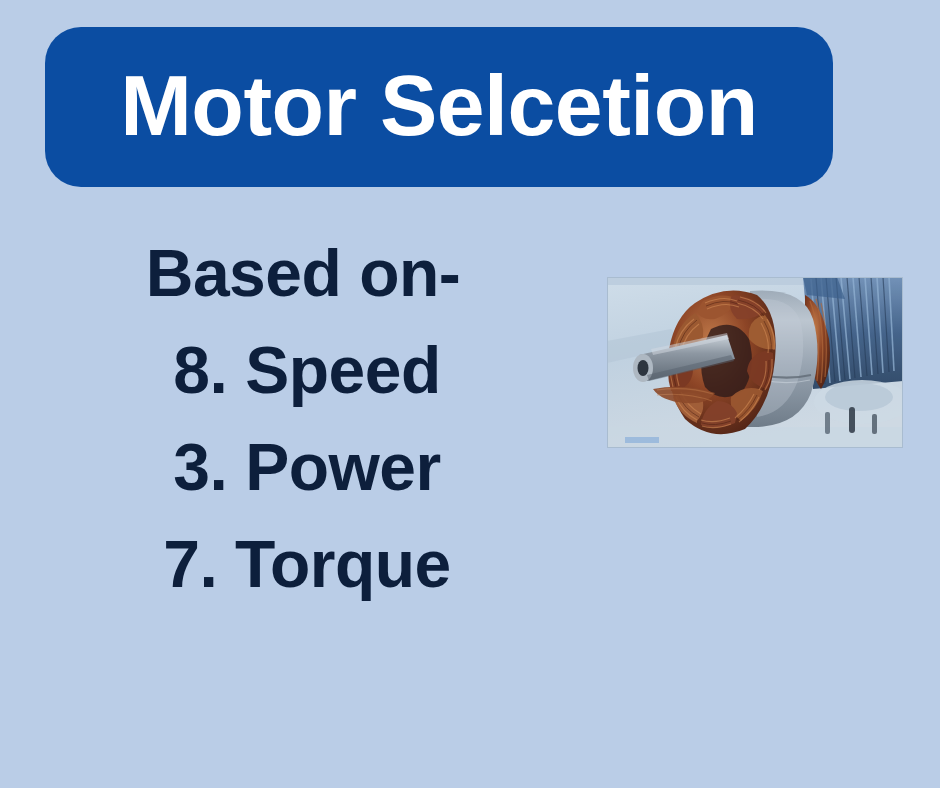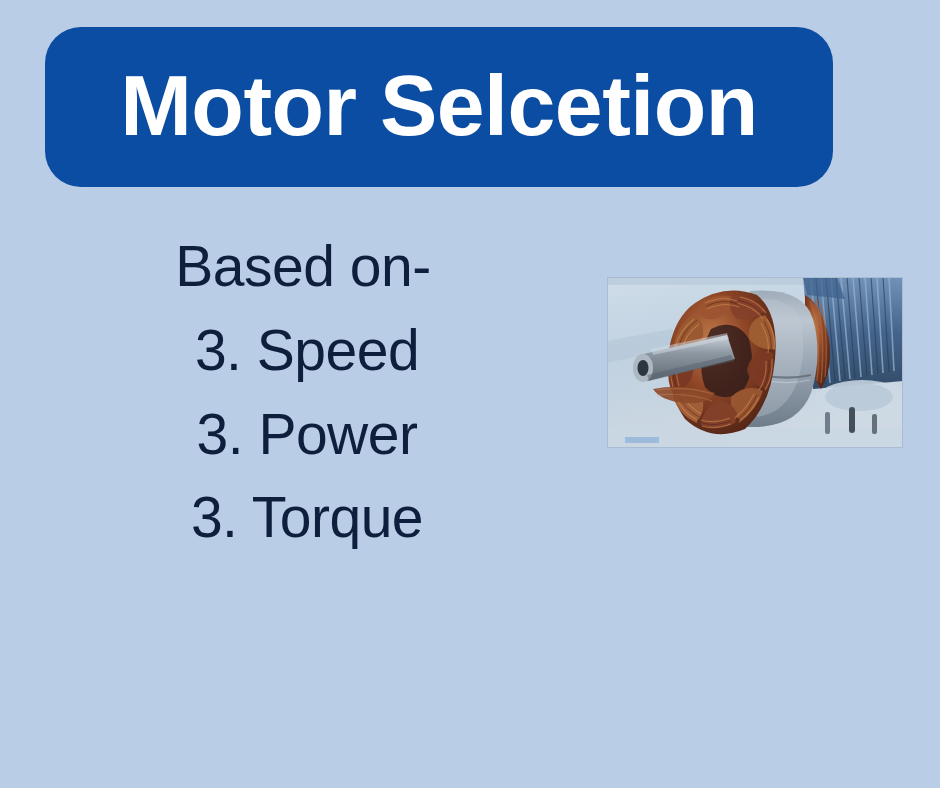--- a/index.html
+++ b/index.html
@@ -54,22 +54,22 @@
 
   #bullet-column {
     position: absolute;
     left: 72px;
     top: 0;
     width: 470px;
   }
   .bullet-line {
     color: #0d1f3c;
     font-family: "Liberation Sans", sans-serif;
-    font-weight: normal;
-    font-size: 57px;
+    font-weight: bold;
+    font-size: 66px;
     line-height: 1.47;
     text-align: center;
     white-space: nowrap;
     letter-spacing: -0.5px;
   }
   .bullet-line.lead {
     text-align: center;
     padding-right: 8px;
   }
 
@@ -95,23 +95,23 @@
 <div id="slide">
 
   <div id="title-banner">
     <div id="title-text">Motor Selcetion</div>
   </div>
 
   <div id="content-area">
 
     <div id="bullet-column">
       <div class="bullet-line lead">Based on-</div>
-      <div class="bullet-line">3. Speed</div>
+      <div class="bullet-line">8. Speed</div>
       <div class="bullet-line">3. Power</div>
-      <div class="bullet-line">3. Torque</div>
+      <div class="bullet-line">7. Torque</div>
     </div>
 
     <div id="motor-photo">
       <svg viewBox="0 0 296 171" xmlns="http://www.w3.org/2000/svg">
         <defs>
           <linearGradient id="bgGrad" x1="0" y1="0" x2="0.3" y2="1">
             <stop offset="0%" stop-color="#cfdde9"></stop>
             <stop offset="45%" stop-color="#c0d1e0"></stop>
             <stop offset="100%" stop-color="#ced9e3"></stop>
           </linearGradient>

